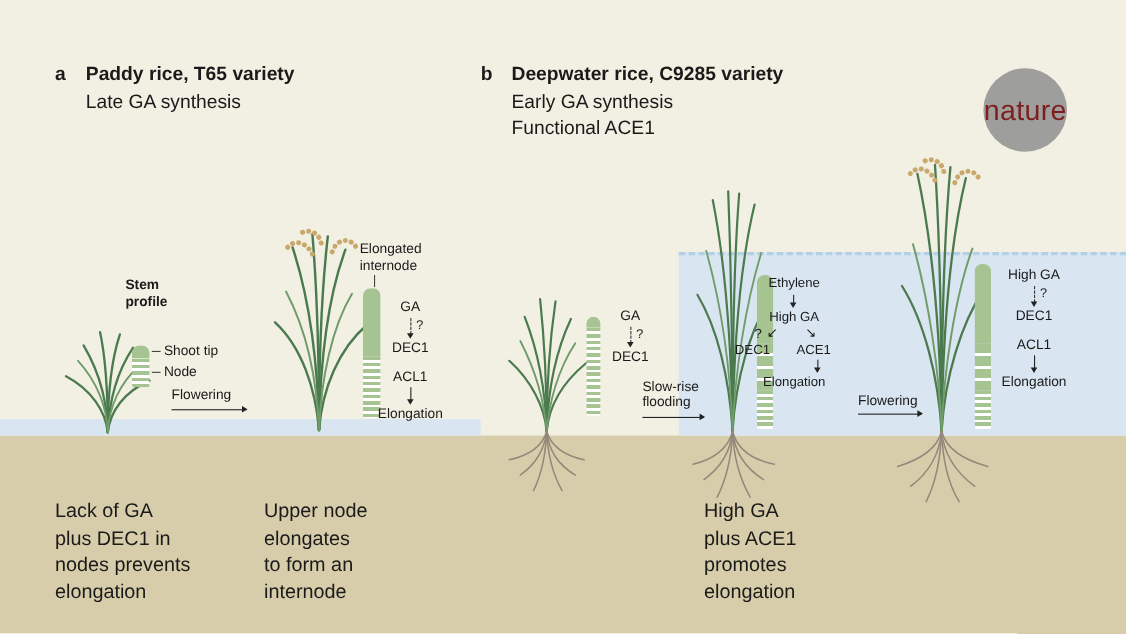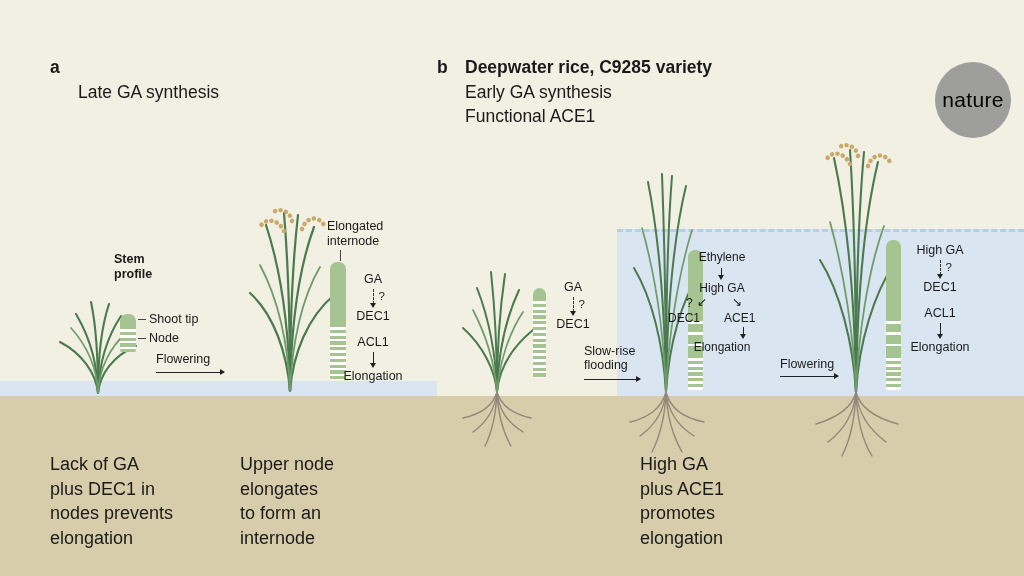--- a/index.html
+++ b/index.html
@@ -1,21 +1,21 @@
 <!DOCTYPE html>
 <html style="--background: #f2f0e3; --soil: #d8cdaa; --water: #d9e6f1; --plant-green: #4a7a4e; --plant-green-light: #6f9c6a; --stem-bar-green: #a6c492; --grain-tan: #c8a96b; --root-brown: #93887a; --logo-gray: #9e9e9d;"><head>
 <meta charset="utf-8">
 <style>
   * { margin:0; padding:0; box-sizing:border-box; }
   body { font-family:"Liberation Sans", sans-serif; background:#ffffff; }
   .canvas { position:relative; width:1024px; height:576px; background:var(--background,#f2f0e3); overflow:hidden; color:#1a1a1a; }
   .soil { position:absolute; left:0; top:396px; width:1024px; height:180px; background:var(--soil,#d8cdaa); }
   .water-strip { position:absolute; left:0; top:381px; width:437px; height:15px; background:var(--water,#d9e6f1); }
   .water-deep { position:absolute; left:617px; top:229px; width:407px; height:167px; background:var(--water,#d9e6f1); border-top:3px dashed #b5cfe6; }
-  .nature-logo { position:absolute; left:894px; top:62px; width:76px; height:76px; border-radius:50%; background:var(--logo-gray,#9e9e9d); display:flex; align-items:center; justify-content:center; color:#000000; font-size:21px; letter-spacing:0.3px;margin-left:41px; }
+  .nature-logo { position:absolute; left:894px; top:62px; width:76px; height:76px; border-radius:50%; background:var(--logo-gray,#9e9e9d); display:flex; align-items:center; justify-content:center; color:#7f1d1d; font-size:26px; letter-spacing:0.3px; }
   .panel-header { position:absolute; font-size:17.5px; line-height:24.5px; }
   .title-row { display:flex; gap:10px; font-weight:bold; }
   .panel-letter { width:18px; }
   .sub { margin-left:28px; }
   .small { font-size:12.5px; line-height:15px; }
   .bold { font-weight:bold; }
   .pre { white-space:pre-line; }
   .caption { position:absolute; font-size:18px; line-height:24.5px; white-space:pre-line;margin-top:32px; }
   .bar { position:absolute; border-radius:7px 7px 2px 2px; overflow:hidden; display:flex; flex-direction:column; }
   .seg-solid { background:var(--stem-bar-green,#a6c492); }
@@ -46,20 +46,21 @@
   <div class="water-strip"></div>
   <div class="water-deep"></div>
 
   <div class="nature-logo">
     <span>nature</span>
   </div>
 
   <div class="panel-header" style="left:50px; top:55px;">
     <div class="title-row">
       <span class="panel-letter">a</span>
+      <span>Paddy rice, T65 variety</span>
     </div>
     <div class="sub">Late GA synthesis</div>
   </div>
 
   <div class="panel-header" style="left:437px; top:55px;">
     <div class="title-row">
       <span class="panel-letter">b</span>
       <span>Deepwater rice, C9285 variety</span>
     </div>
     <div class="sub">Early GA synthesis</div>

